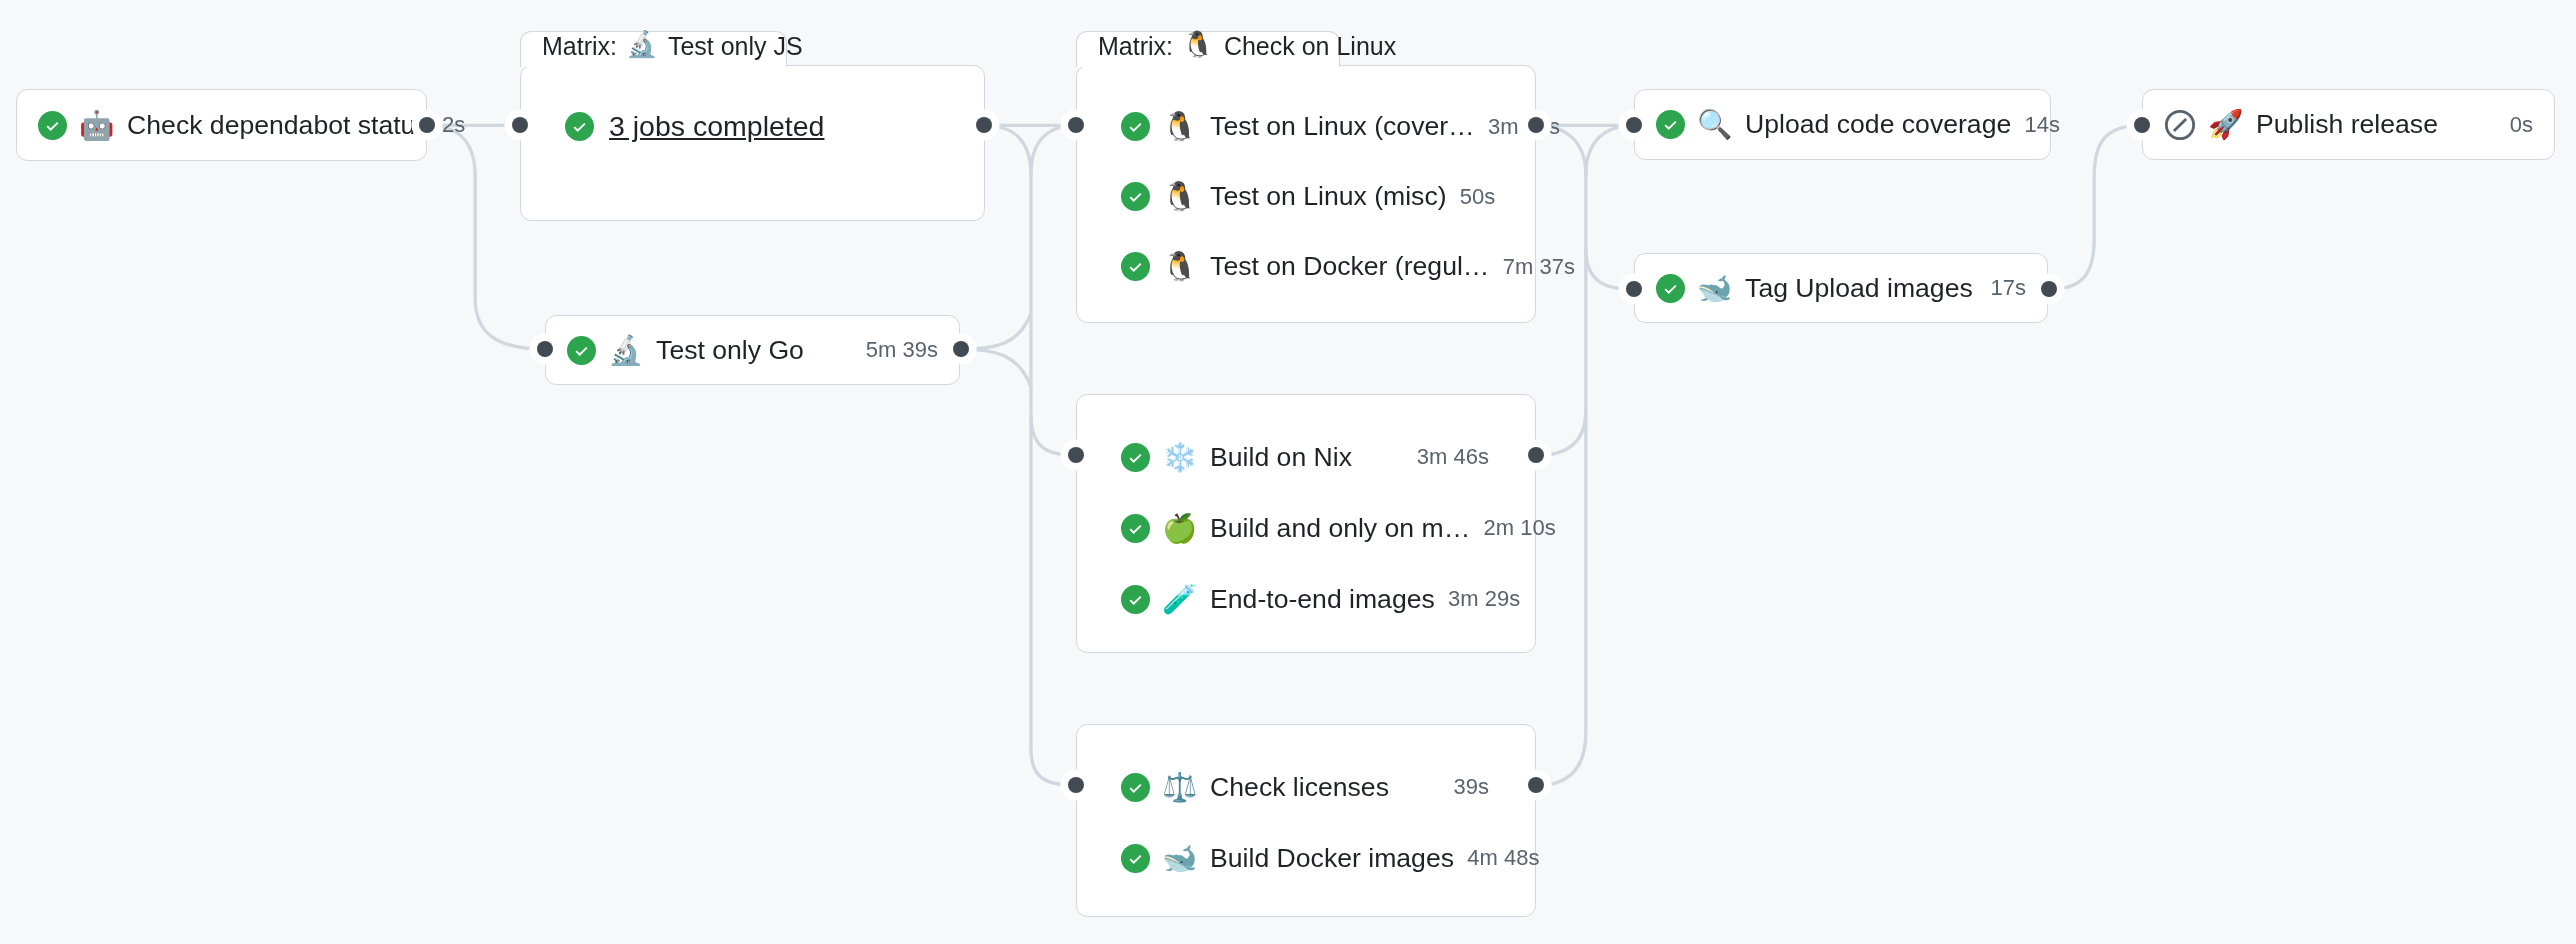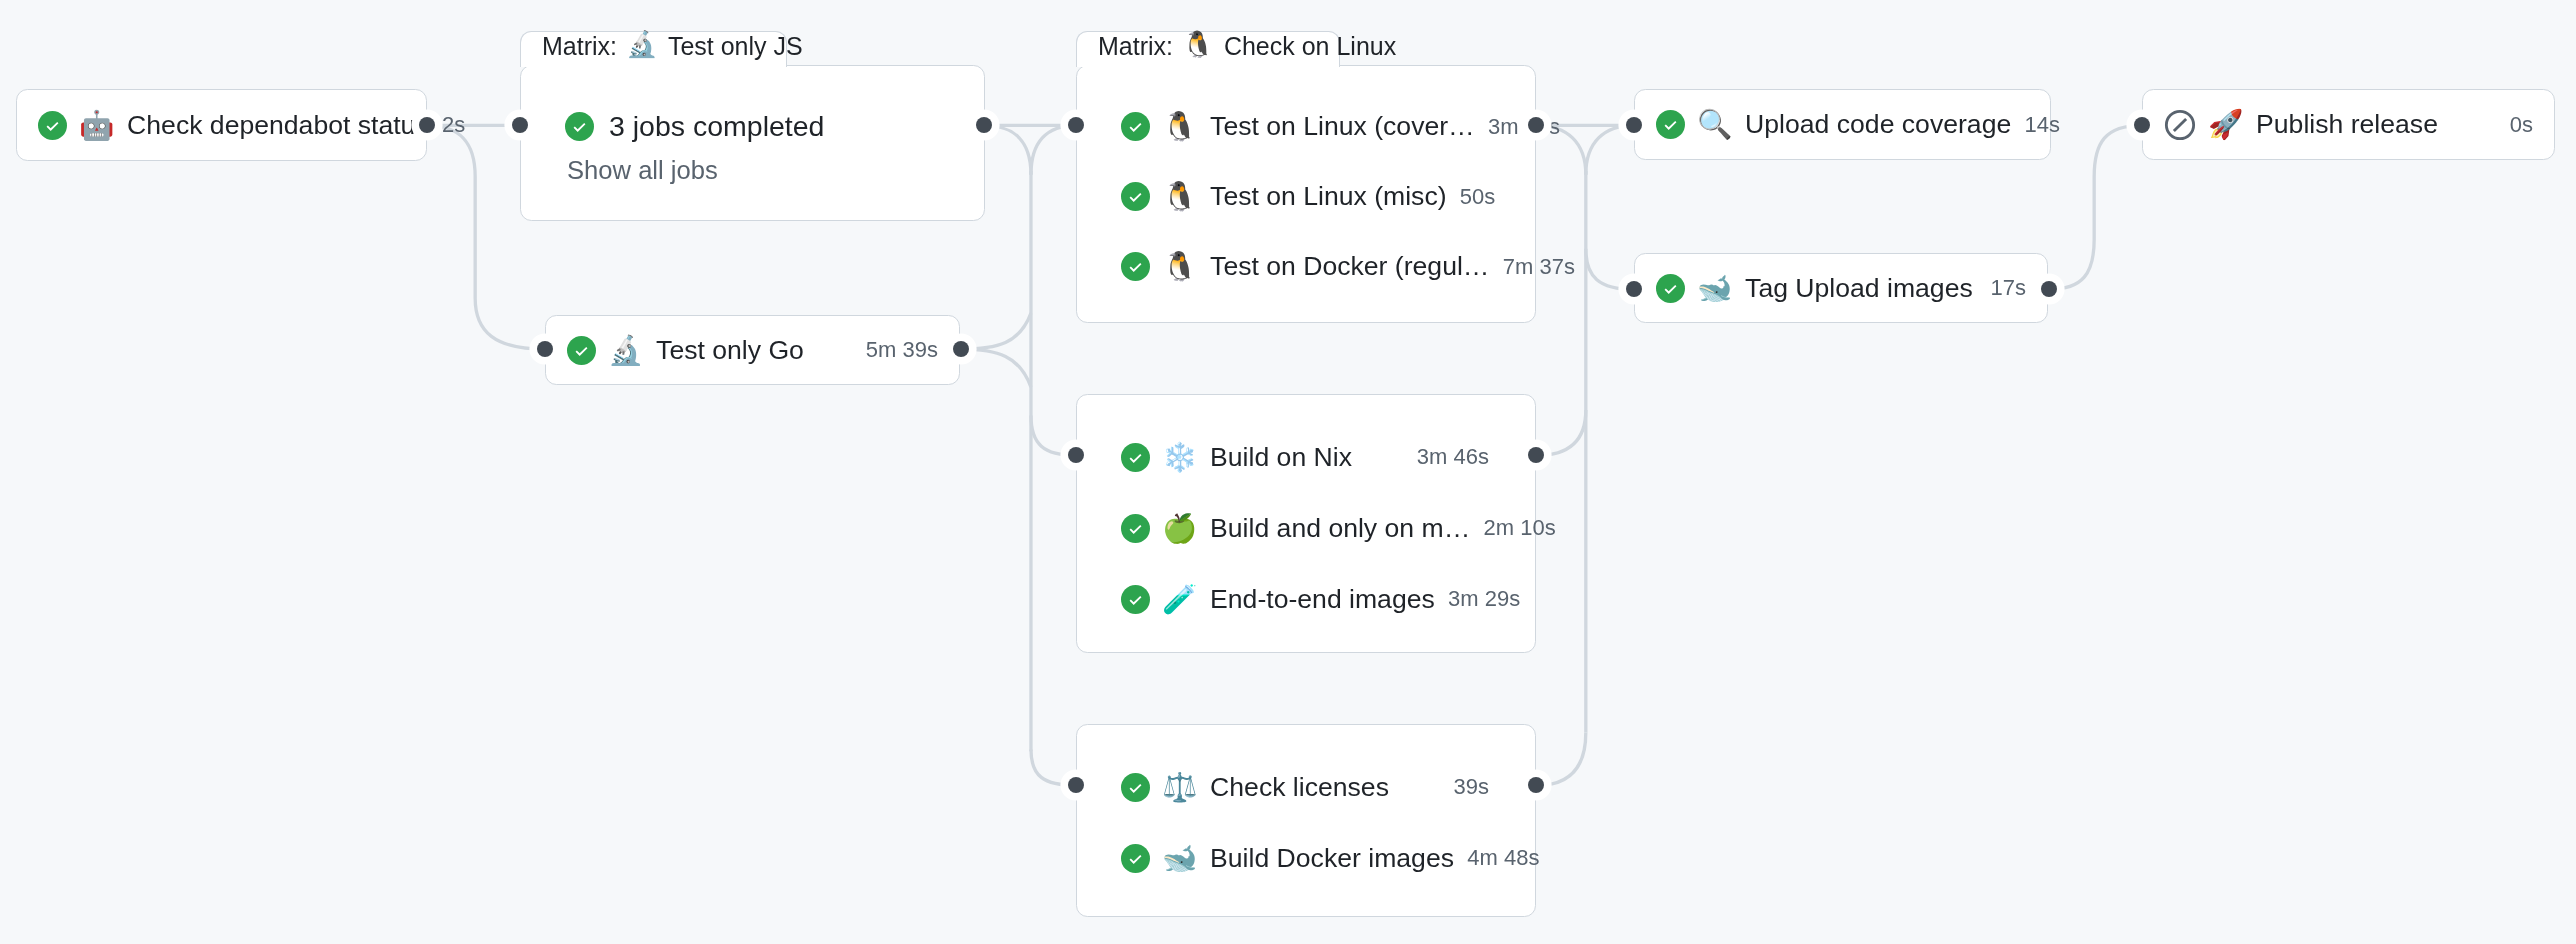--- a/index.html
+++ b/index.html
@@ -30,21 +30,21 @@
   .label{white-space:nowrap;}
   .duration{margin-left:auto;color:var(--muted);font-size:22px;white-space:nowrap;padding-left:13.3px;}
   .emoji{font-size:28.5px;line-height:1;margin:0 12.3px 0 12.3px;}
   .check{flex:0 0 auto;width:29px;height:29px;border-radius:50%;background:var(--green);display:flex;align-items:center;justify-content:center;}
   .skip{flex:0 0 auto;width:32px;height:32px;display:flex;align-items:center;justify-content:center;}
 
   .group-box{border-radius:11.4px;}
   .group-tab{border-bottom:none;border-radius:11.4px 11.4px 0 0;display:flex;align-items:flex-start;padding:0 21px;font-size:25px;z-index:3;white-space:nowrap;}
   .group-tab .emoji{font-size:25.6px;margin:0 9.5px;}
   .grow{display:flex;align-items:center;padding:0 46px 0 44px;font-size:26.6px;}
-  .g2-box .grow{height:70px;margin-top:25.6px;}
+  .g2-box .grow{height:70px;margin-top:25.6px;text-decoration:underline;}
   .g4-box .grow{height:70px;}
   .g4-box{padding-top:25.6px;}
   .g5-box,.g6-box{padding-top:26.6px;}
   .g5-box .grow,.g6-box .grow{height:71px;}
   .show-all{display:block;margin:-5.7px 0 0 46px;font-size:25.6px;color:var(--muted);cursor:pointer;}
 
   
   .n1{left:16px;top:89px;width:411px;height:72px;}
   .g2-tab{left:520px;top:31px;width:267px;height:36px;}
   .g2-box{left:520px;top:65px;width:465px;height:156px;}
@@ -103,21 +103,20 @@
   </div>
   <div class="group-box g2-box">
     <div class="grow">
       <span class="check">
         <svg width="17" height="17" viewBox="0 0 16 16">
             <path fill="#fff" d="M6.3 10.7 3.6 8l-1.2 1.2 3.9 3.9 7.3-7.3-1.2-1.2z"></path>
           </svg>
       </span>
       <span class="label" style="margin-left:15px;font-size:28.5px;">3 jobs completed</span>
     </div>
-    <span class="show-all">Show all jobs</span>
   </div>
 
   <div class="node n3">
     <span class="check">
       <svg width="17" height="17" viewBox="0 0 16 16">
           <path fill="#fff" d="M6.3 10.7 3.6 8l-1.2 1.2 3.9 3.9 7.3-7.3-1.2-1.2z"></path>
         </svg>
     </span>
     <span class="emoji">🔬</span>
     <span class="label">Test only Go</span>

